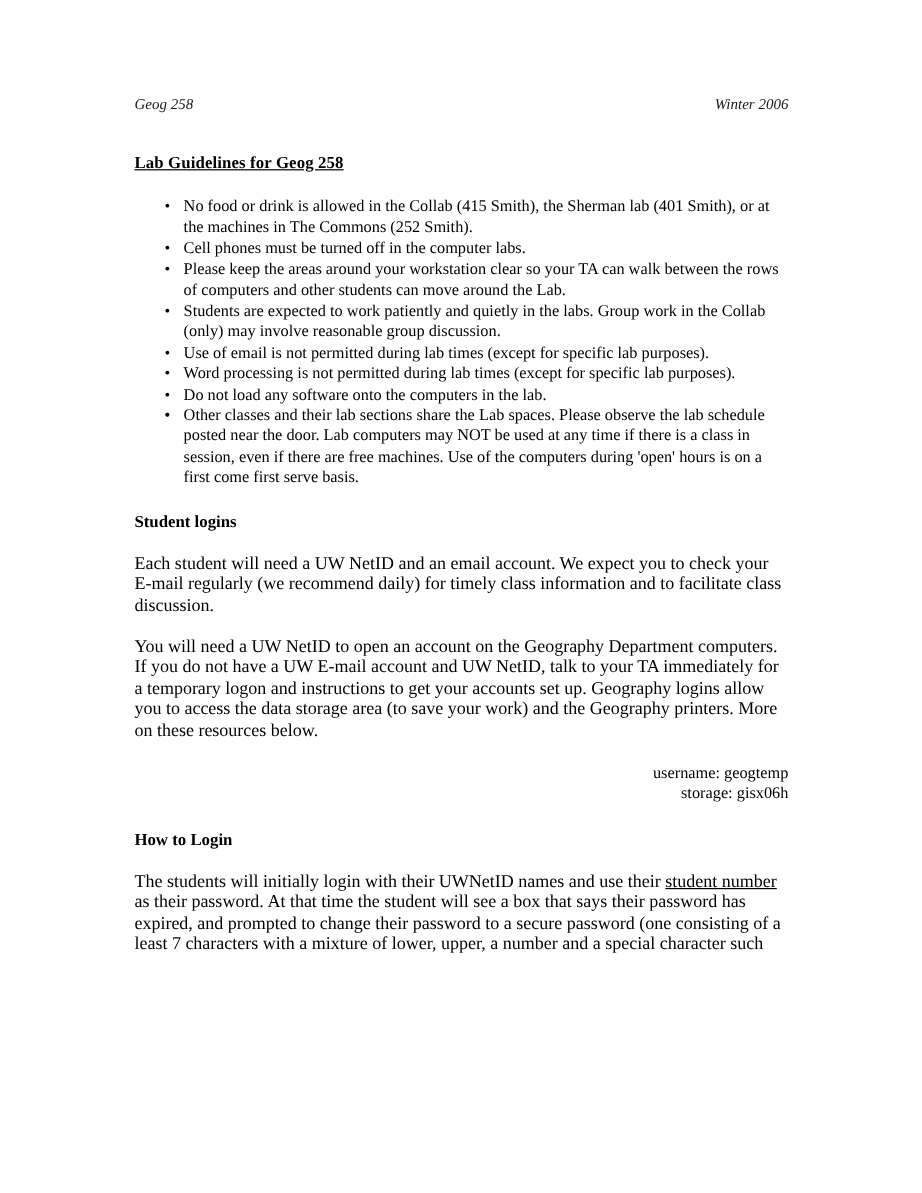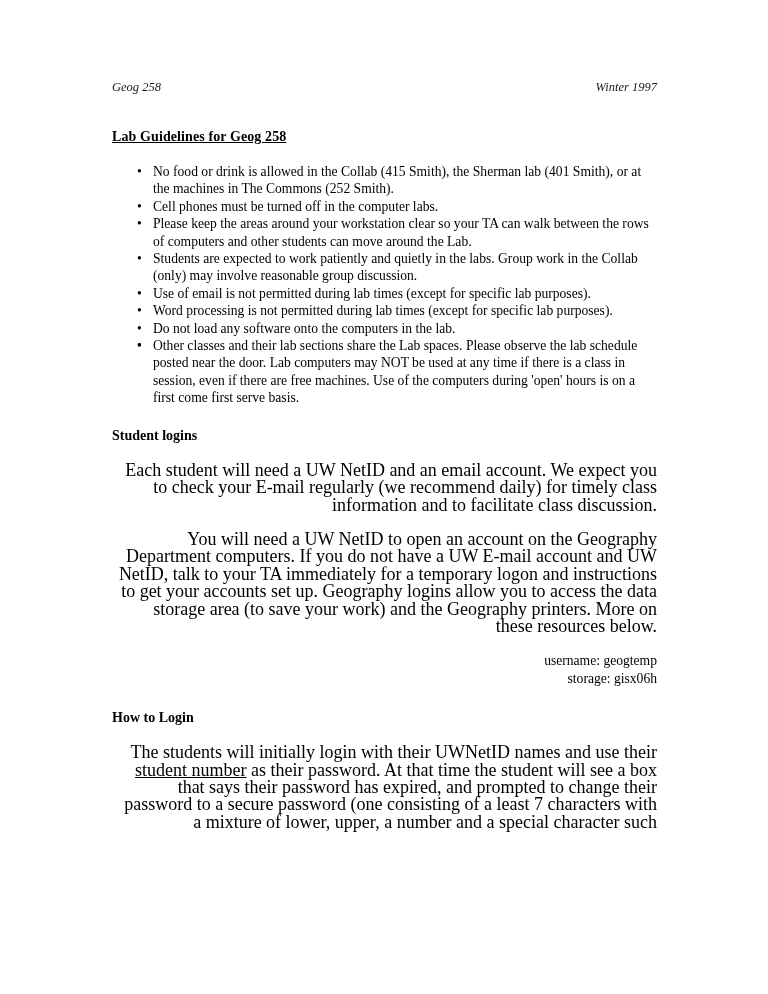--- a/index.html
+++ b/index.html
@@ -57,23 +57,23 @@
     font-weight: bold;
     line-height: 18px;
   }
   .sh-rules   { margin-top: 17px; }
   .sh-logins  { margin-top: 20px; }
   .sh-howto   { margin-top: 22px; }
 
   
   p.body-par {
     margin: 0;
-    font-size: 18px;
+    font-size: 15px;
     line-height: 17.4px;
-    text-align: right;
+    text-align: left;
   }
   .gap-par { margin-top: 17px !important; }
 
   
   ul.rules {
     list-style: none;
     margin: 17px 0 0 0;
     padding: 0;
   }
   ul.rules > li {
@@ -104,21 +104,21 @@
   .u { text-decoration: underline; }
 </style>
 </head>
 <body>
 
 <div class="page">
   <div class="content">
 
     <div class="runhead">
       <span class="rh-left">Geog 258</span>
-      <span class="rh-right">Winter 1997</span>
+      <span class="rh-right">Winter 2006</span>
     </div>
 
     <div class="doc-title">Lab Guidelines for Geog 258</div>
 
 
     <ul class="rules">
       <li>
         <span class="bullet">•</span>
         <span>No food or drink is allowed in the Collab (415 Smith), the Sherman lab (401 Smith), or at the machines in The Commons (252 Smith).</span>
       </li>

